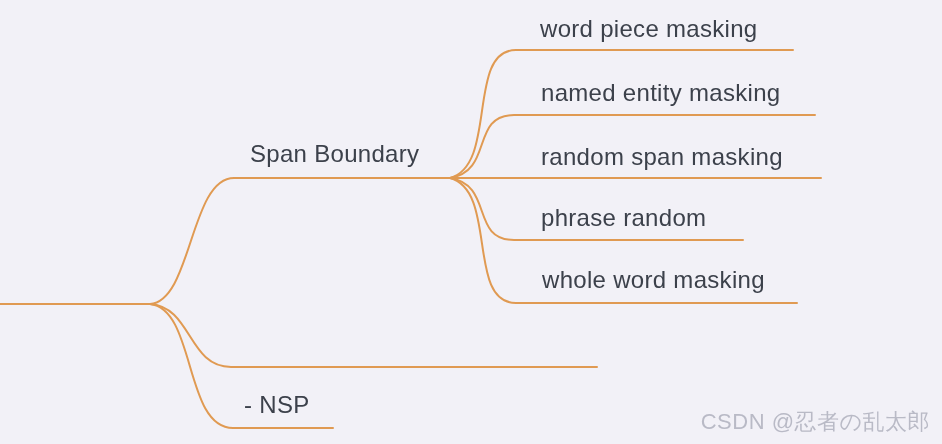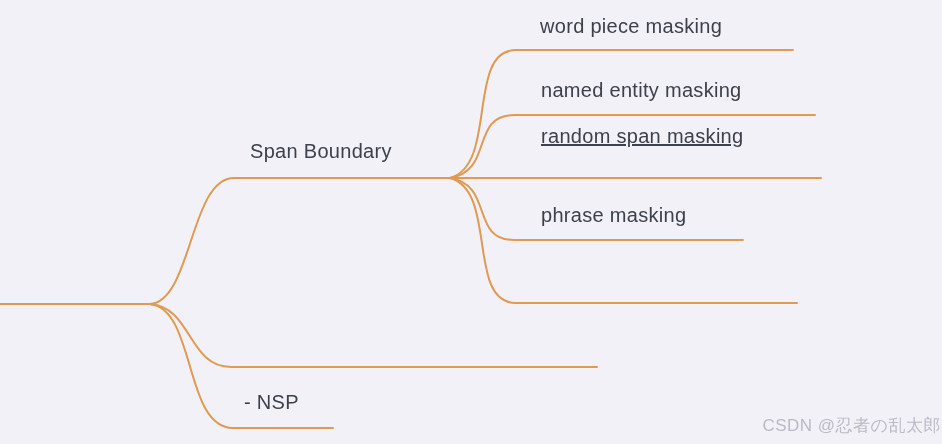--- a/index.html
+++ b/index.html
@@ -26,31 +26,31 @@
   }
   #connector-layer path {
     fill: none;
     stroke: var(--branch-line);
     stroke-width: 2;
     stroke-linecap: round;
   }
   .node-label {
     position: absolute;
     color: var(--node-text);
-    font-size: 20px;
+    font-size: 24px;
     line-height: 1.05;
     letter-spacing: 0.3px;
     white-space: nowrap;
     cursor: default;
   }
   .watermark {
     position: absolute;
-    right: 1px;
+    right: 12px;
     bottom: 7px;
-    font-size: 17px;
+    font-size: 22px;
     letter-spacing: 0.5px;
     color: var(--watermark-text);
     white-space: nowrap;
     margin-left: 48px;
   }
 </style>
 </head>
 <body>
 
 <div id="canvas">
@@ -67,23 +67,24 @@
     <path d="M150,304 C196,309 184,428 233,428 H333"></path>
   </svg>
 
 
   <div class="node-label" style="left:250px; top:141px;">Span Boundary</div>
 
   <div class="node-label" style="left:540px; top:16px;">word piece masking</div>
 
   <div class="node-label" style="left:541px; top:80px;">named entity masking</div>
 
-  <div class="node-label" style="left:541px; top:126px;text-decoration:underline;">random span masking</div>
+  <div class="node-label" style="left:541px; top:144px;">random span masking</div>
 
-  <div class="node-label" style="left:541px; top:205px;">phrase masking</div>
+  <div class="node-label" style="left:541px; top:205px;">phrase random</div>
 
+  <div class="node-label" style="left:542px; top:267px;">whole word masking</div>
 
 
   <div class="node-label" style="left:244px; top:392px;">- NSP</div>
 
   <div class="watermark">CSDN @忍者の乱太郎</div>
 
 </div>
 
 </body></html>

